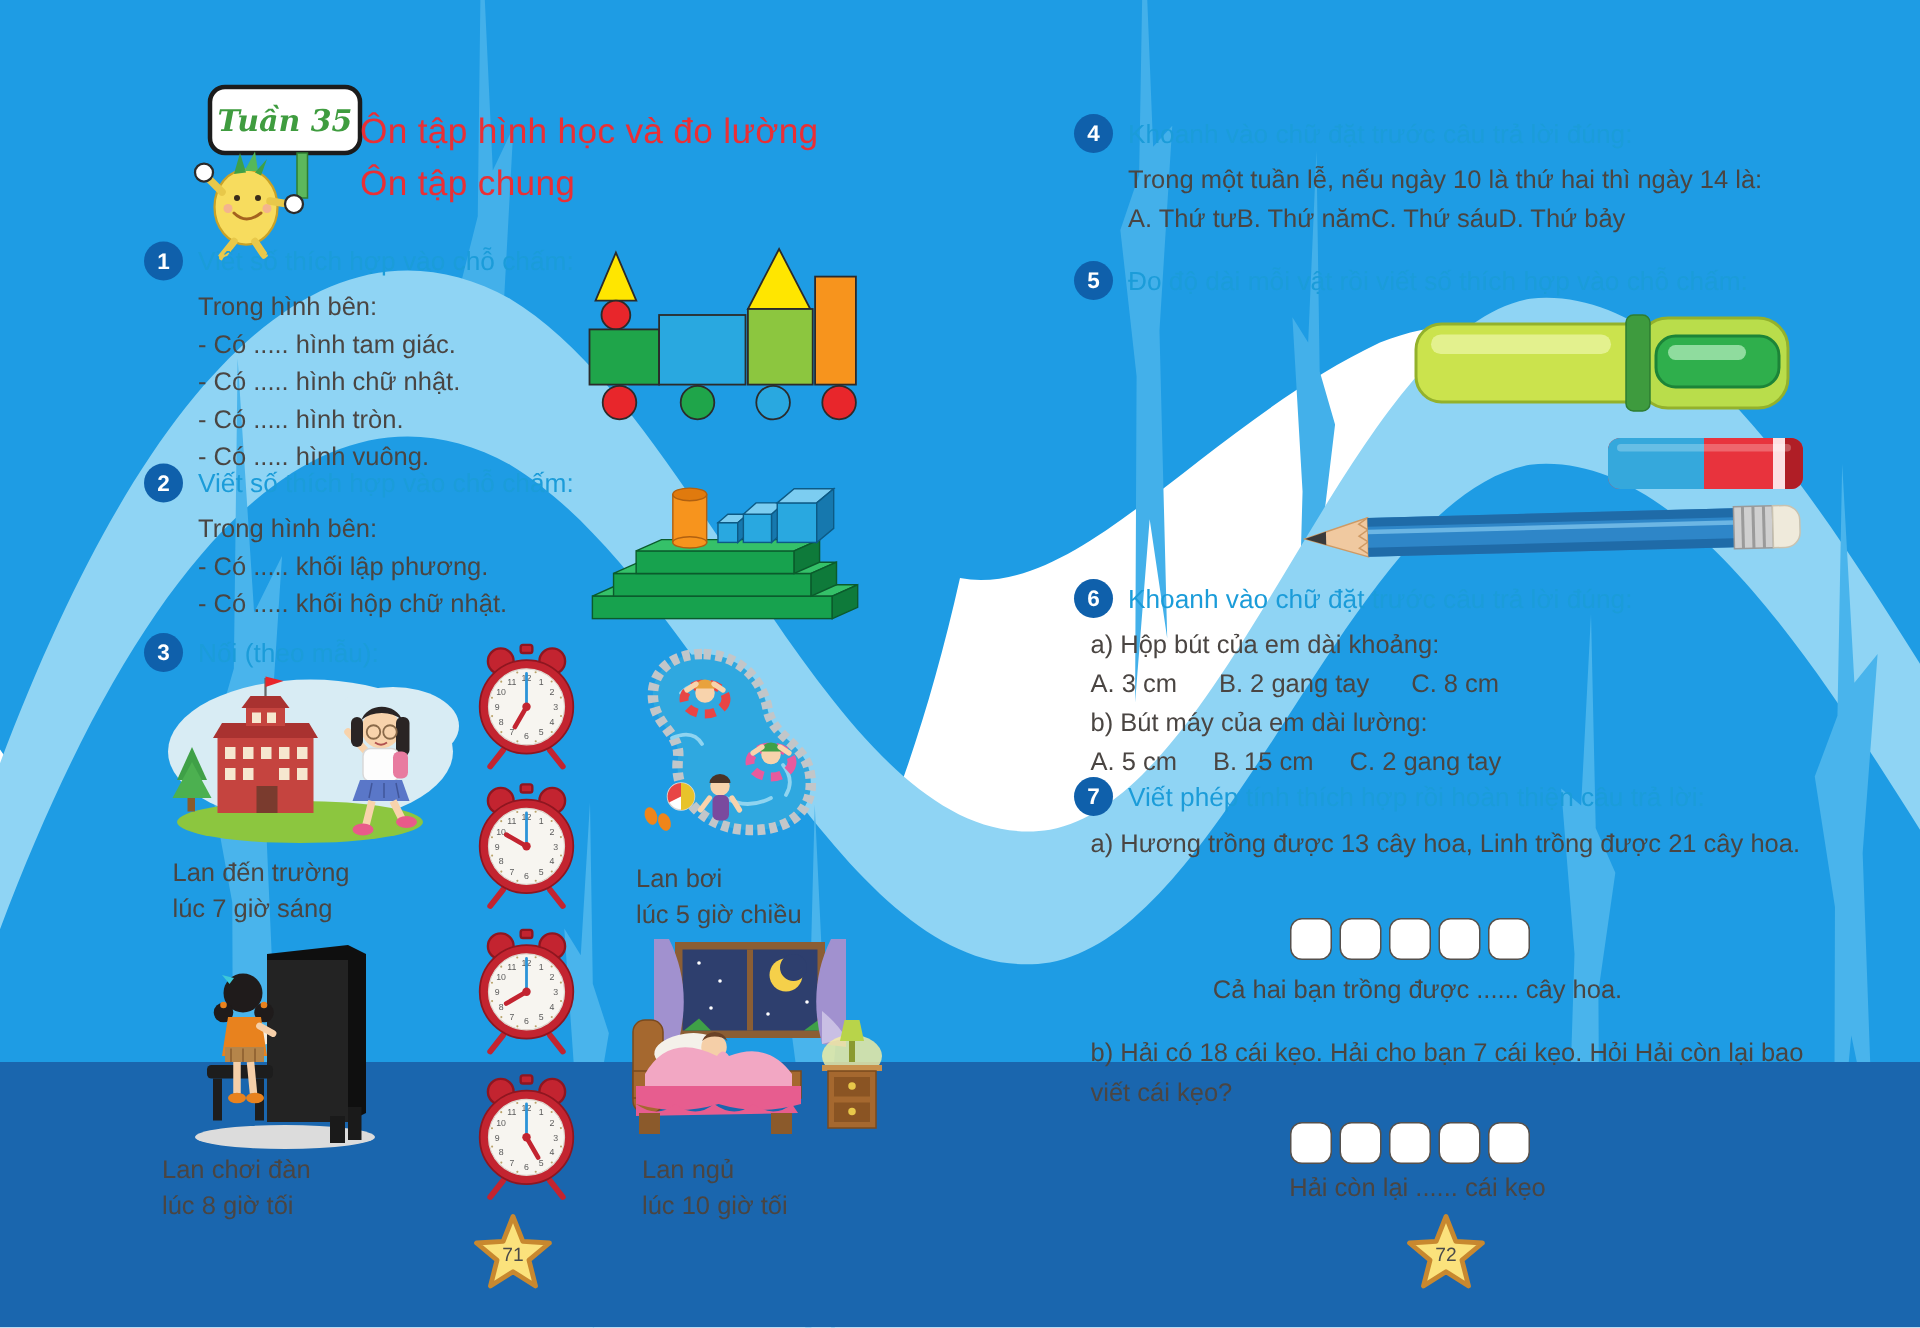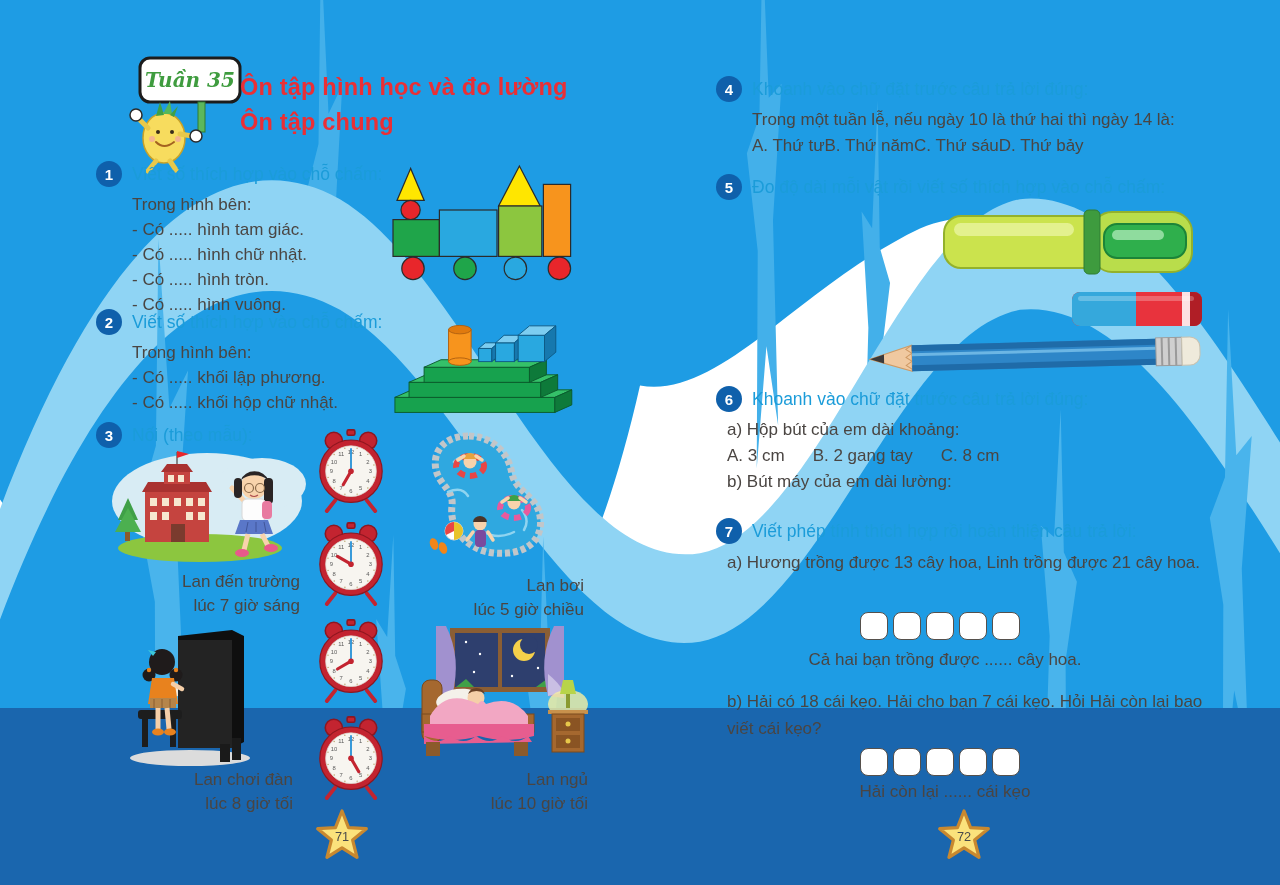--- a/index.html
+++ b/index.html
@@ -3,34 +3,34 @@
 <meta charset="utf-8">
 <style>
   *{margin:0;padding:0;box-sizing:border-box}
   html,body{background:#ffffff}
   #canvas{position:relative;width:1280px;height:885px;background:#fff;overflow:hidden;
           font-family:"Liberation Sans",sans-serif}
   .band{position:absolute;left:0;width:100%;z-index:1}
   .band-top{top:0;height:62px}
   .band-bottom{bottom:0;height:80px}
   .abs{position:absolute;z-index:2}
-  .title{position:absolute;left:240px;top:70px;z-index:2;font-size:23.5px;font-weight:bold;
+  .title{position:absolute;left:240px;top:70px;z-index:2;font-size:23.5px;font-weight:normal;
          color:#ea2f35;line-height:35px;letter-spacing:.2px}
   .ex{position:absolute;z-index:2}
   .exhead{display:flex;align-items:center;gap:10px;margin-bottom:5px}
   .num{flex:0 0 auto;width:26px;height:26px;border-radius:50%;background:#0f60ab;color:#fff;
        font-size:15px;font-weight:bold;display:flex;align-items:center;justify-content:center}
   .hd{font-size:17.5px;color:#1b9cd9}
   .txt{font-size:17px;color:#4a4542;line-height:25px}
   .rp .txt{line-height:26px}
   .indent{margin-left:36px}
   .indent-sm{margin-left:11px}
   .opts{display:flex}
   .gap38{}.gap28{gap:28px}.gap24{gap:24px}
-  .caption{position:absolute;z-index:2;text-align:right;font-size:17px;color:#4a4542;line-height:24px}
+  .caption{position:absolute;z-index:2;text-align:left;font-size:17px;color:#4a4542;line-height:24px}
   .scene{position:absolute;z-index:2}
   .clock{position:absolute;left:312px;width:78px;height:88px;z-index:2}
   .boxrow{position:absolute;display:flex;gap:5px;z-index:2}
   .box{width:28px;height:28px;border:1.6px solid #55504c;border-radius:8px;background:#fff}
   .answer-line{position:absolute;z-index:2;width:400px;text-align:center;font-size:17px;color:#4a4542}
   .star-badge{position:absolute;width:56px;height:58px;z-index:3}
   .scene svg,.star-badge svg,.band,.clock svg{display:block;width:100%;height:100%}
   .pencil-tilt{transform:rotate(-1.5deg)}
 </style>
 </head>
@@ -565,20 +565,25 @@
       <span class="num">6</span>
       <span class="hd">Khoanh vào chữ đặt trước câu trả lời đúng:</span>
     </div>
     <div class="txt indent-sm">a) Hộp bút của em dài khoảng:</div>
     <div class="txt indent-sm opts gap28">
       <span>A. 3 cm</span>
       <span>B. 2 gang tay</span>
       <span>C. 8 cm</span>
     </div>
     <div class="txt indent-sm">b) Bút máy của em dài lường:</div>
+    <div class="txt indent-sm opts gap24">
+      <span>A. 5 cm</span>
+      <span>B. 15 cm</span>
+      <span>C. 2 gang tay</span>
+    </div>
   </div>
 
   <div class="ex rp" style="left:716px;top:518px;width:530px">
     <div class="exhead">
       <span class="num">7</span>
       <span class="hd">Viết phép tính thích hợp rồi hoàn thiện câu trả lời:</span>
     </div>
     <div class="txt indent-sm" style="line-height:27px">a) Hương trồng được 13 cây hoa, Linh trồng được 21 cây hoa.</div>
   </div>
 

